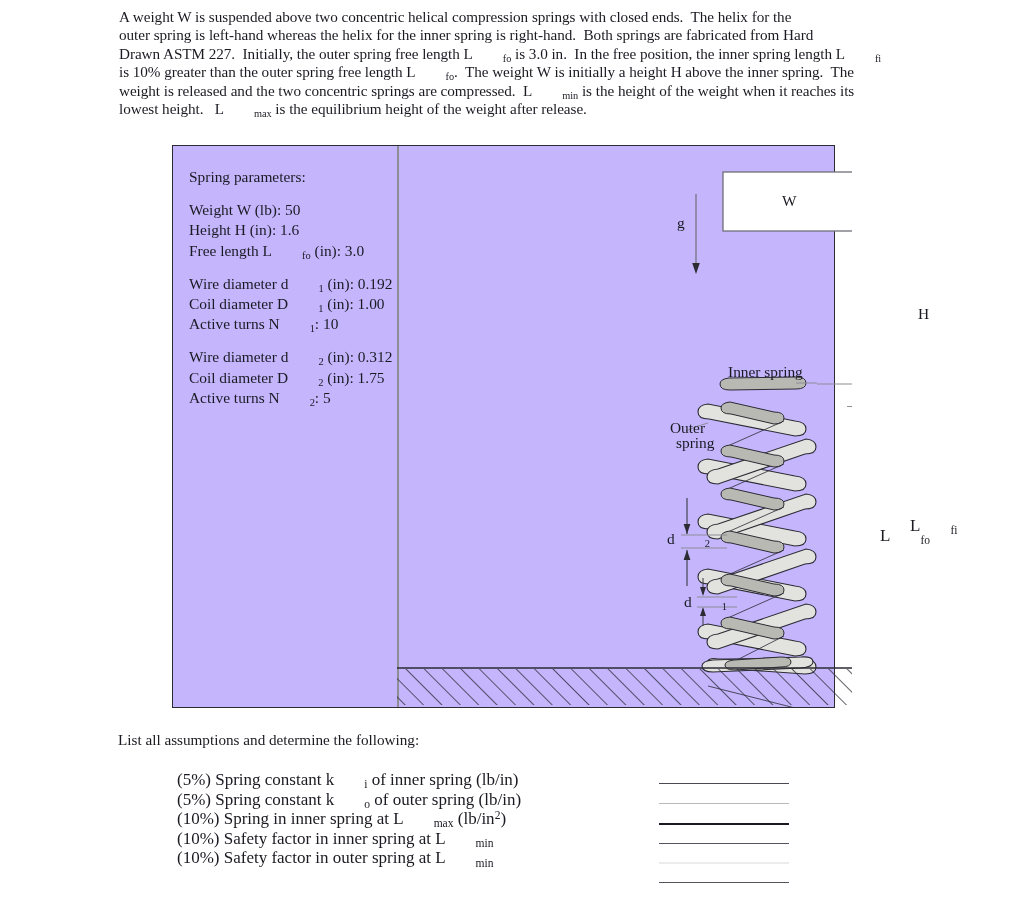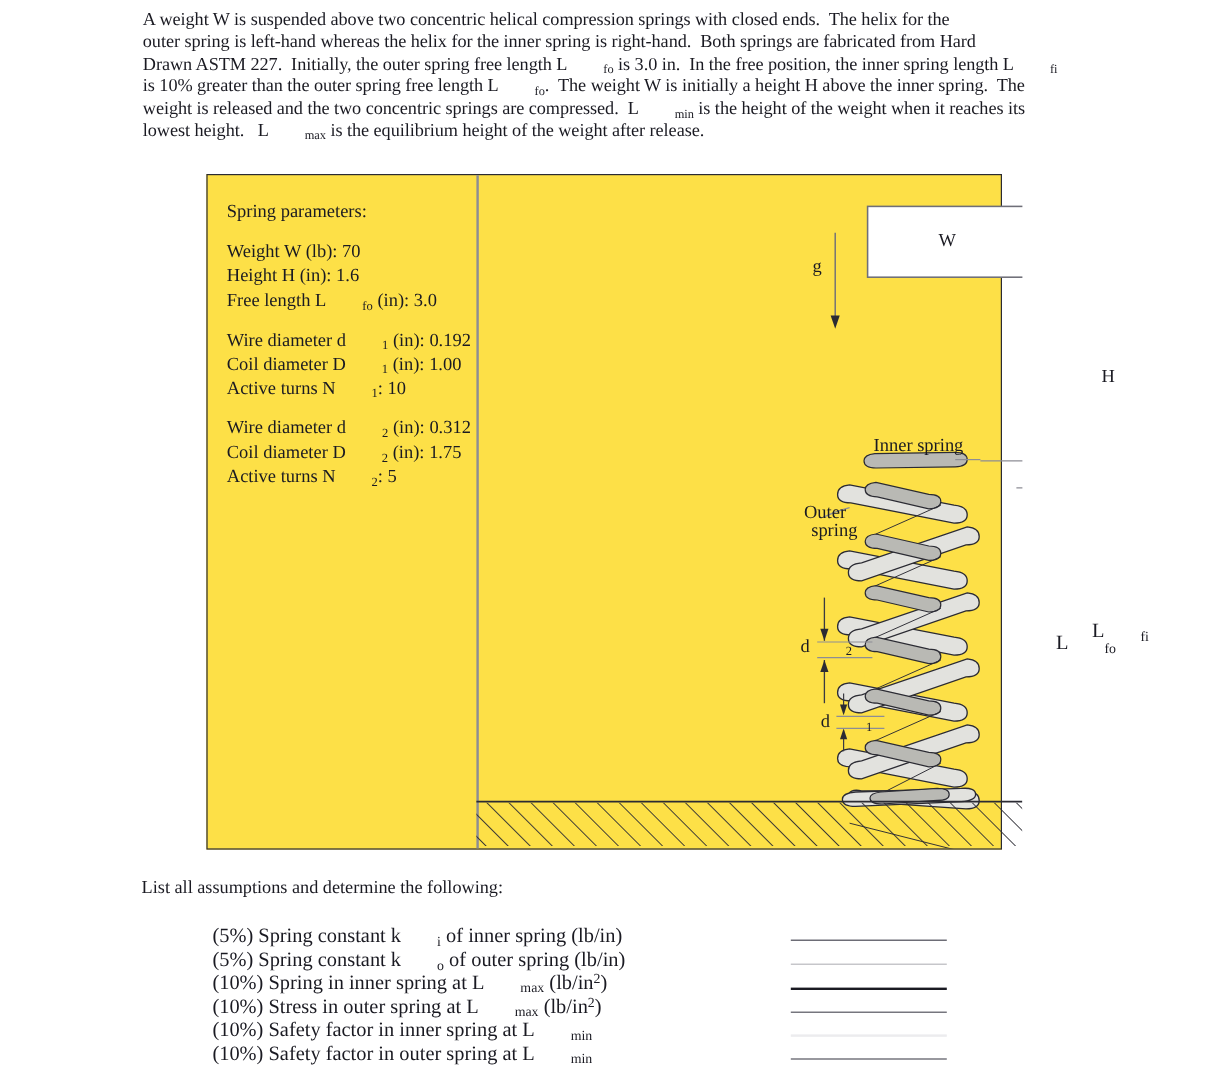--- a/index.html
+++ b/index.html
@@ -45,21 +45,21 @@
 
   
   #figure-frame {
     position: absolute;
     left: 172px;
     top: 145px;
     width: 663px;
     height: 563px;
     border: 1.4px solid #2b2b33;
     box-sizing: border-box;
-    background: #fde047;
+    background: #c4b5fd;
   }
   #figure-divider {
     position: absolute;
     left: 224px;
     top: 0px;
     width: 1.6px;
     height: 561px;
     background: #8d8d95;
   }
 
@@ -138,21 +138,21 @@
     <span class="ln">lowest height.&nbsp;&nbsp; L<sub>max</sub> is the equilibrium height of the weight after release.</span>
   </div>
 
   <div id="figure-frame">
 
     <div id="figure-divider"></div>
 
     <div id="param-panel">
       <div class="pline">Spring parameters:</div>
       <div class="gap"></div>
-      <div class="pline"><span>Weight W (lb): </span><span>70</span></div>
+      <div class="pline"><span>Weight W (lb): </span><span>50</span></div>
       <div class="pline"><span>Height H (in): </span><span>1.6</span></div>
       <div class="pline"><span>Free length L</span><sub>fo</sub><span> (in): </span><span>3.0</span></div>
       <div class="gap"></div>
       <div class="pline"><span>Wire diameter d</span><sub>1</sub><span> (in): </span><span>0.192</span></div>
       <div class="pline"><span>Coil diameter D</span><sub>1</sub><span> (in): </span><span>1.00</span></div>
       <div class="pline"><span>Active turns N</span><sub>1</sub><span>: </span><span>10</span></div>
       <div class="gap"></div>
       <div class="pline"><span>Wire diameter d</span><sub>2</sub><span> (in): </span><span>0.312</span></div>
       <div class="pline"><span>Coil diameter D</span><sub>2</sub><span> (in): </span><span>1.75</span></div>
       <div class="pline"><span>Active turns N</span><sub>2</sub><span>: </span><span>5</span></div>
@@ -313,21 +313,20 @@
       </div>
     </div>
   </div>
 
   <div id="questions-intro">List all assumptions and determine the following:</div>
 
   <div id="question-list">
     <div class="q"><span>(5%) </span><span>Spring constant k</span><sub>i</sub><span> of inner spring (lb/in)</span></div>
     <div class="q"><span>(5%) </span><span>Spring constant k</span><sub>o</sub><span> of outer spring (lb/in)</span></div>
     <div class="q"><span>(10%) </span><span>Spring in inner spring at L</span><sub>max</sub><span> (lb/in</span><sup>2</sup><span>)</span></div>
-    <div class="q"><span>(10%) </span><span>Stress in outer spring at L</span><sub>max</sub><span> (lb/in</span><sup>2</sup><span>)</span></div>
     <div class="q"><span>(10%) </span><span>Safety factor in inner spring at L</span><sub>min</sub><span></span></div>
     <div class="q"><span>(10%) </span><span>Safety factor in outer spring at L</span><sub>min</sub><span></span></div>
   </div>
 
   <div id="answer-lines">
     <div class="aline" style="top: 13px; border-top-color: rgb(74, 74, 85); border-top-width: 1.3px;"></div>
     <div class="aline" style="top: 33px; border-top-color: rgb(185, 185, 189); border-top-width: 1.2px;"></div>
     <div class="aline" style="top: 53px; border-top-color: rgb(26, 26, 34); border-top-width: 2px;"></div>
     <div class="aline" style="top: 73px; border-top-color: rgb(85, 85, 95); border-top-width: 1.5px;"></div>
     <div class="aline" style="top: 92px; border-top-color: rgb(236, 236, 238); border-top-width: 2.2px;"></div>

